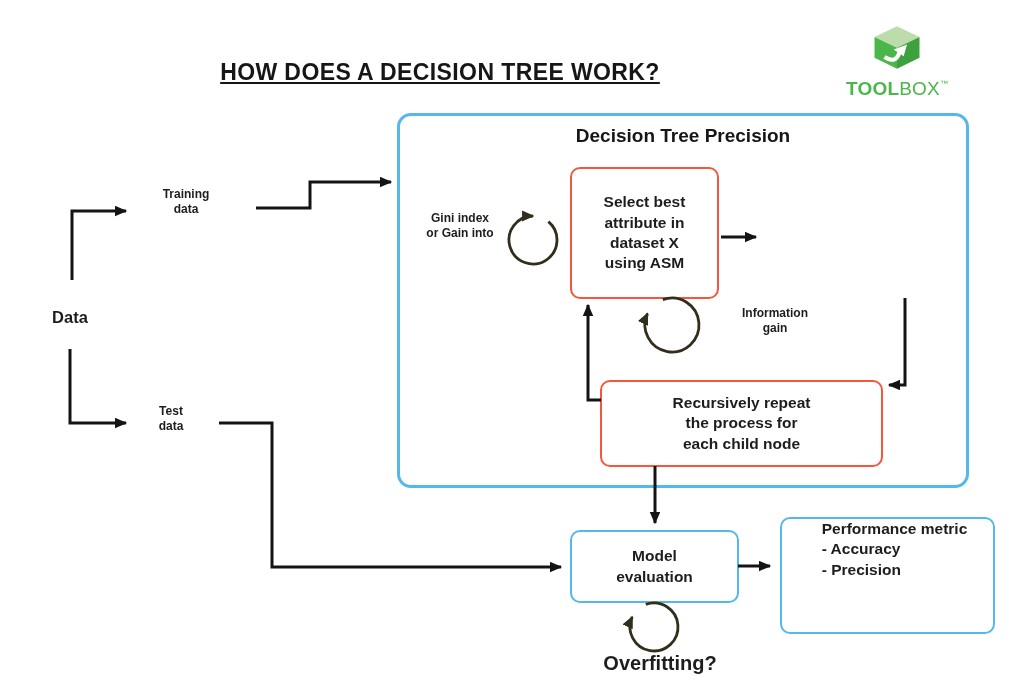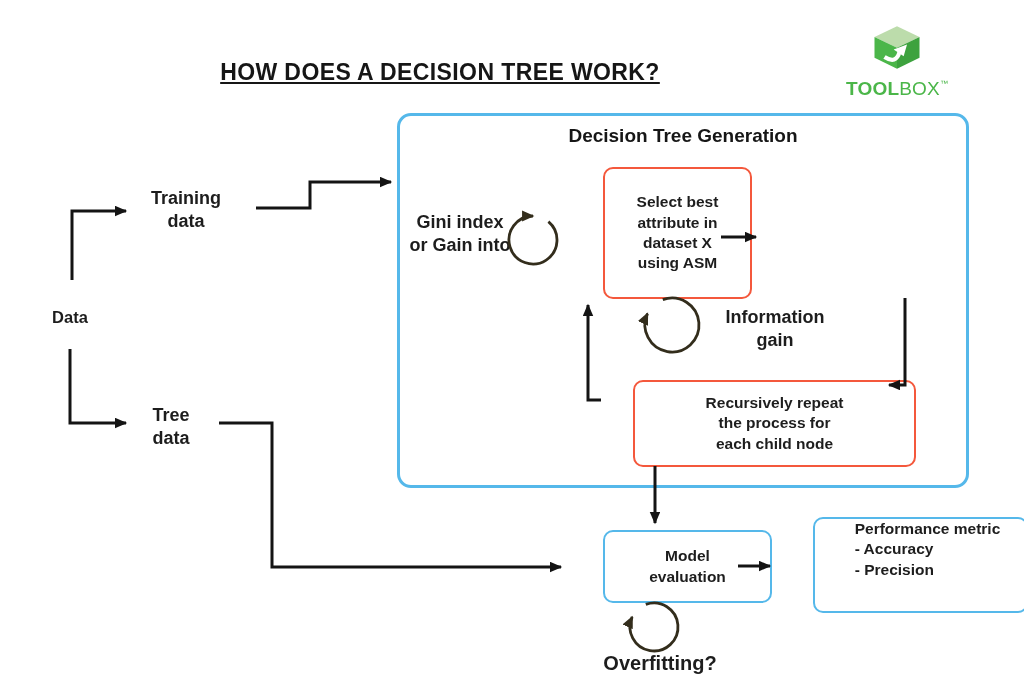--- a/index.html
+++ b/index.html
@@ -28,35 +28,35 @@
     left:397px;top:113px;width:566px;height:369px;
     border:3px solid var(--blue);border-radius:14px;background:transparent;
   }
   .flow-container-title{
     margin-top:9px;text-align:center;font-size:19px;font-weight:600;color:#161616;
   }
   
   .node{
     display:flex;align-items:center;justify-content:center;text-align:center;
     white-space:pre-line;font-size:15.5px;font-weight:600;line-height:1.32;
-    border-radius:10px;background:#fff;color:var(--text);margin-left:33px;
+    border-radius:10px;background:#fff;color:var(--text);
   }
   .node-orange{border:2.5px solid var(--orange);}
   .node-blue{border:2.5px solid var(--blue);}
   .node-select{left:570px;top:167px;width:145px;height:128px;}
   .node-divide{left:766px;top:167px;width:143px;height:128px;}
   .node-recurse{left:600px;top:380px;width:279px;height:83px;}
   .node-model{left:570px;top:530px;width:165px;height:69px;}
   .node-performance{
-    left:780px;top:517px;width:215px;height:96px;
+    left:780px;top:517px;width:215px;height:117px;
     justify-content:flex-start;text-align:left;padding:0 0 0 14px;box-sizing:border-box;
   }
   
   .lbl{
-    text-align:center;white-space:pre-line;font-size:18px;font-weight:600;
+    text-align:center;white-space:pre-line;font-size:12px;font-weight:600;
     line-height:1.28;color:var(--text);
   }
   .lbl-data{left:30px;top:307px;width:80px;font-size:16.5px;}
   .lbl-training{left:136px;top:187px;width:100px;}
   .lbl-test{left:121px;top:404px;width:100px;}
   .lbl-gini{left:393px;top:211px;width:134px;}
   .lbl-infogain{left:716px;top:306px;width:118px;}
   .lbl-overfit{left:599px;top:651px;width:122px;font-size:20px;}
   svg.overlay{position:absolute;left:0;top:0;pointer-events:none;}
 </style>
@@ -76,27 +76,27 @@
       <polygon points="26,30 42,24 38,38" fill="#ffffff"></polygon>
     </svg>
     <div class="logo-text">
       <span class="logo-bold">TOOL</span>
         <span class="logo-reg">BOX</span>
         <span class="logo-tm">™</span>
     </div>
   </div>
 
   <div class="abs flow-container">
-    <div class="flow-container-title">Decision Tree Generation</div>
+    <div class="flow-container-title">Decision Tree Precision</div>
   </div>
 
   <div class="abs lbl lbl-data">Data</div>
   <div class="abs lbl lbl-training">Training
 data</div>
-  <div class="abs lbl lbl-test">Tree
+  <div class="abs lbl lbl-test">Test
 data</div>
 
   <div class="abs node node-orange node-select">Select best
 attribute in
 dataset X
 using ASM</div>
   <div class="abs node node-orange node-recurse">Recursively repeat
 the process for
 each child node</div>
   <div class="abs node node-blue node-model">Model

